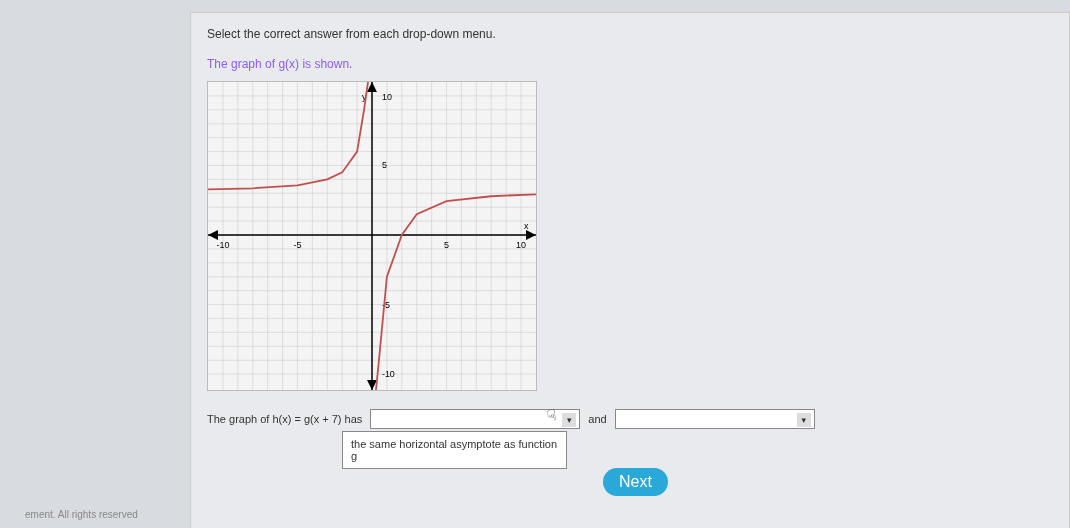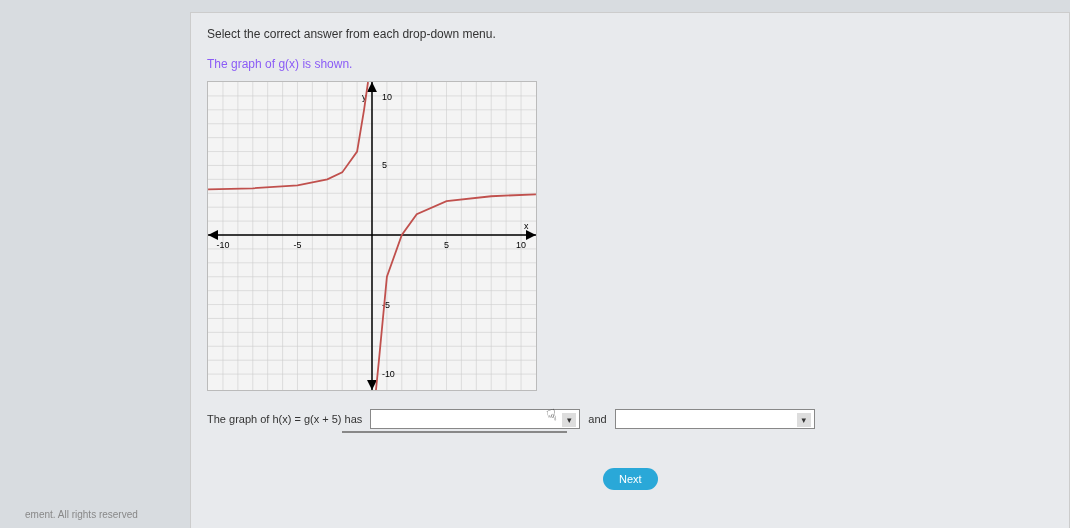--- a/index.html
+++ b/index.html
@@ -76,21 +76,21 @@
     }
     .next-btn {
       position: absolute;
       left: 412px;
       top: 455px;
       background: #2aa8d8;
       color: #fff;
       border: none;
       border-radius: 14px;
       padding: 5px 16px;
-      font-size: 11px;
+      font-size: 16px;
       cursor: pointer;
     }
     .footer-text {
       position: absolute;
       left: 0; bottom: 8px;
       font-size: 10px;
       color: #888;
       padding-left: 25px;
     }
   </style>
@@ -166,32 +166,33 @@
       <text x="175" y="297" font-size="9">-10</text>
       <text x="155" y="18" font-size="9">y</text>
       <text x="318" y="148" font-size="9">x</text>
 
       <path d="M 0 108 L 45 107 L 90 104 L 120 98 L 135 91 L 150 70 L 157 28 L 161 0" stroke="#c0504d" stroke-width="1.8" fill="none"></path>
       <path d="M 169 310 L 172 280 L 180 196 L 195 154 L 210 133 L 240 120 L 285 115 L 330 113" stroke="#c0504d" stroke-width="1.8" fill="none"></path>
     </svg>
   </div>
 
   <div class="answer-row">
-    <span>The graph of h(x) = g(x + 5) has</span>
+    <span>The graph of h(x) = g(x + 7) has</span>
     <div class="dropdown">
       <span></span>
       <span class="chev">▾</span>
     </div>
     <span class="cursor">☟</span>
     <span>and</span>
     <div class="dropdown dropdown2">
       <span></span>
       <span class="chev">▾</span>
     </div>
 
     <div class="dropdown-menu">
+      <div>the same horizontal asymptote as function g</div>
     </div>
   </div>
 
   <button class="next-btn">Next</button>
 </div>
 
 <div class="footer-text">ement. All rights reserved</div>
 
 </body></html>

